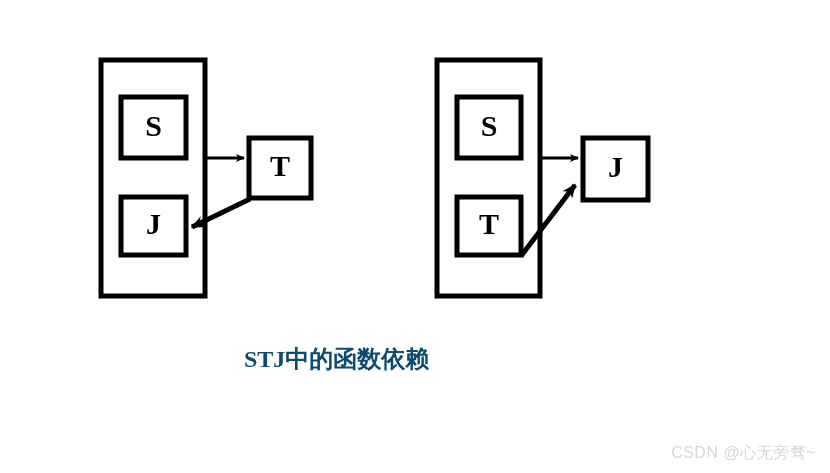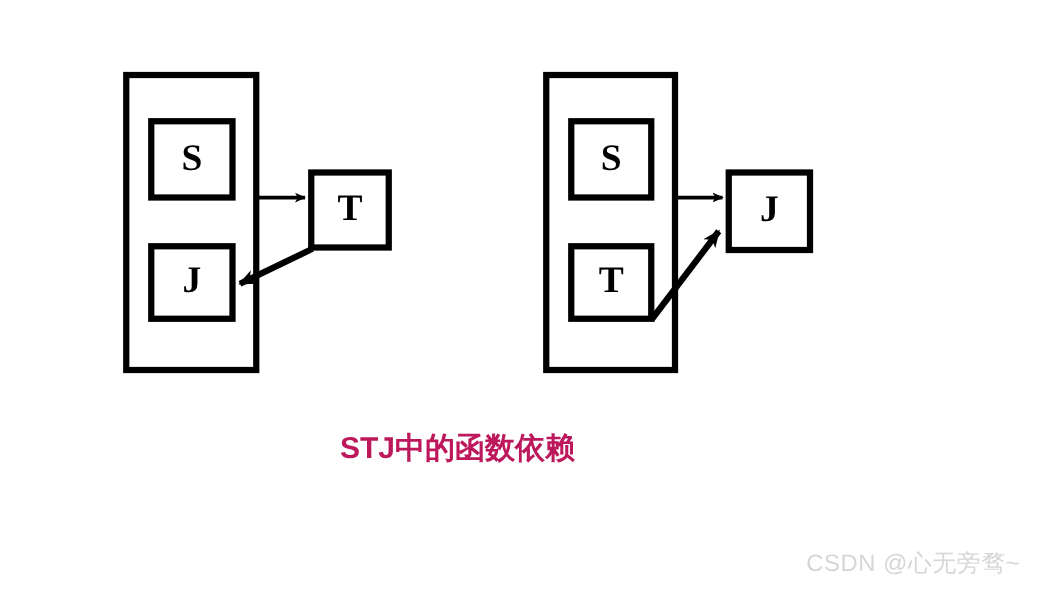--- a/index.html
+++ b/index.html
@@ -33,35 +33,34 @@
     font-size: 30px;
     fill: #000000;
     text-anchor: middle;
     dominant-baseline: middle;
   }
   .caption {
     position: absolute;
     left: 244px;
     top: 345px;
     width: 360px;
-    font-family: Liberation Sans, sans-serif;
+    font-family: Liberation Serif, serif;
     font-weight: bold;
     font-size: 24px;
     line-height: 28px;
-    color: #be185d;
+    color: #0c4a6e;
     letter-spacing: 0px;
     white-space: nowrap;
-    margin-left: 28px;
   }
   .watermark {
     position: absolute;
     right: 14px;
     bottom: 9px;
     font-family: "Liberation Sans", "DejaVu Sans", sans-serif;
-    font-size: 19px;
+    font-size: 16px;
     color: #d6d6d6;
     white-space: nowrap;
     letter-spacing: 0.5px;
   }
 </style>
 </head>
 <body>
 
 <div id="canvas">
 

